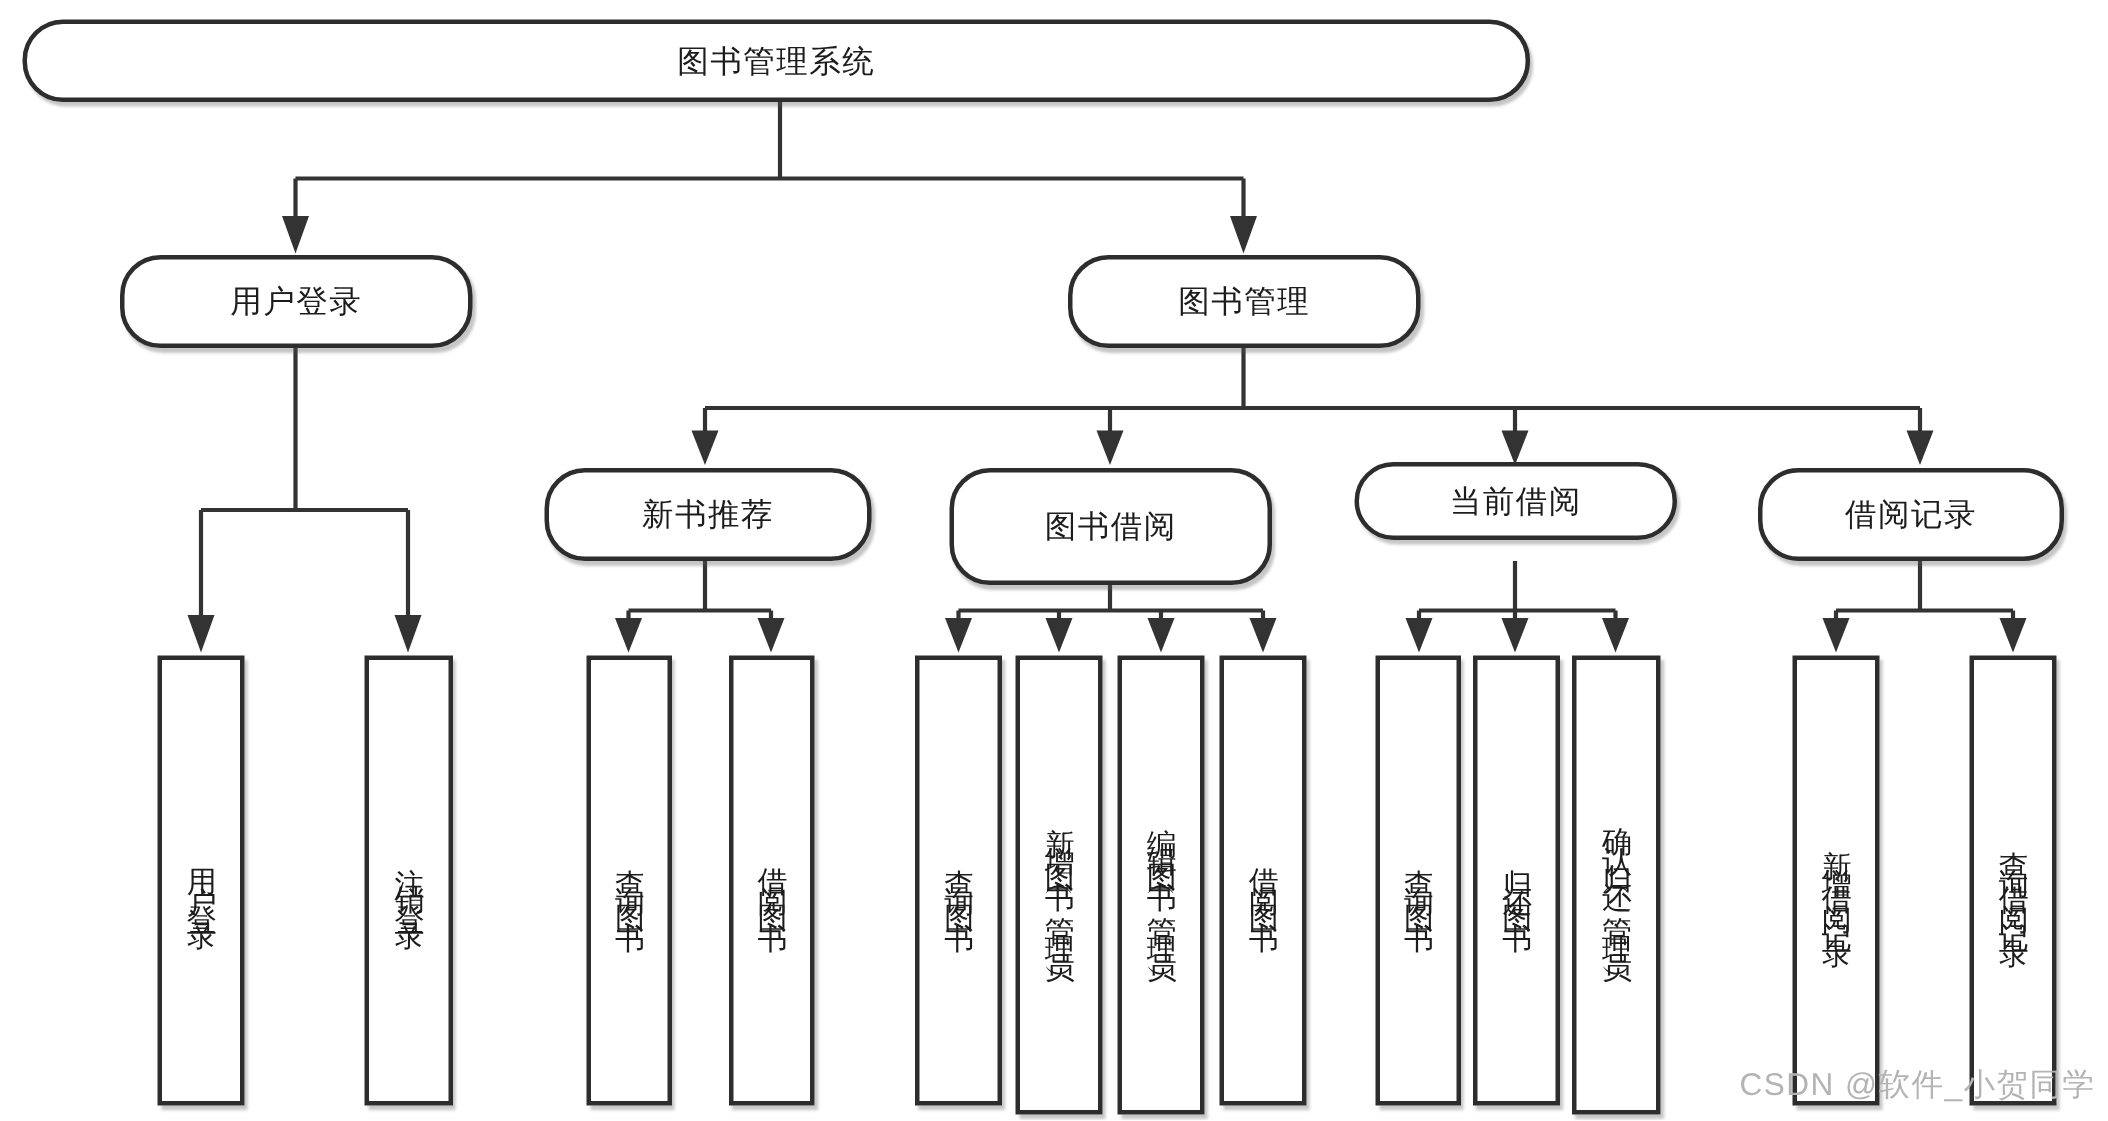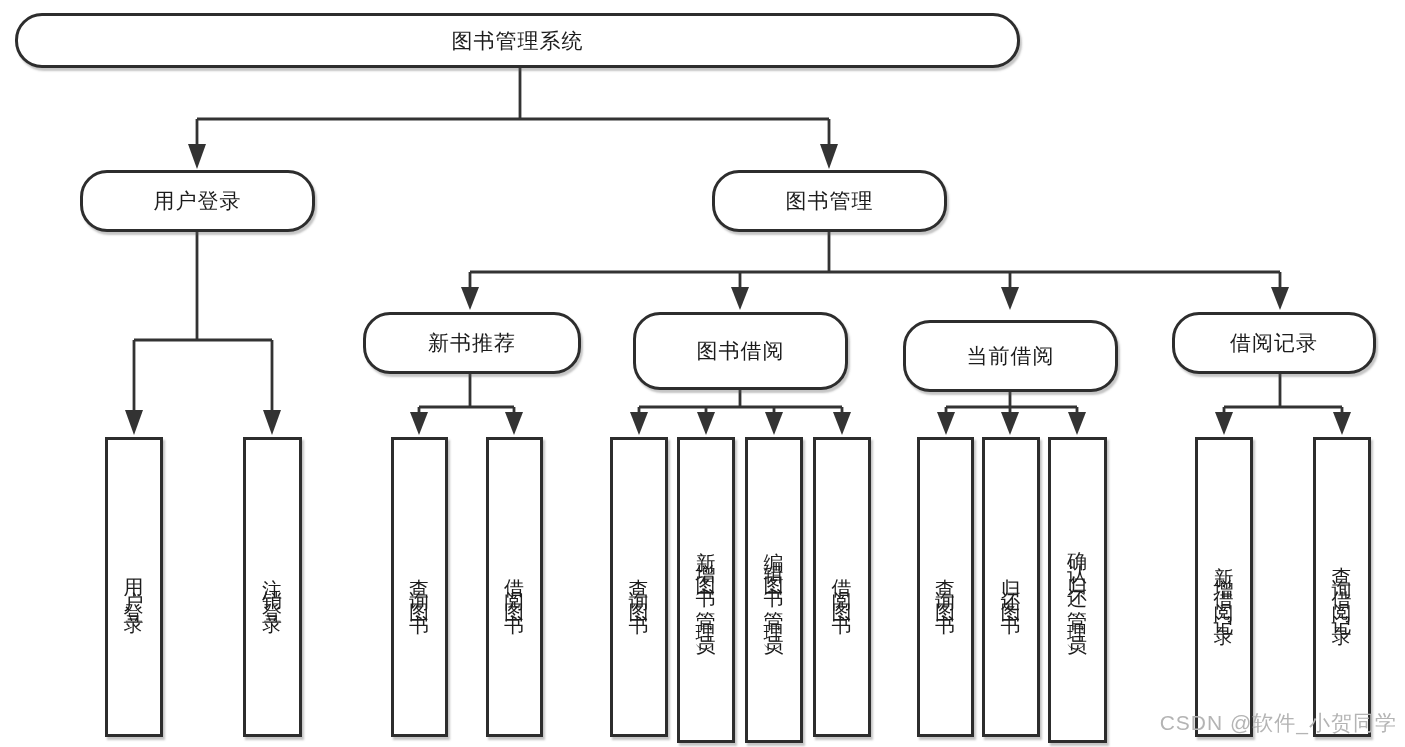--- a/index.html
+++ b/index.html
@@ -114,21 +114,21 @@
     <polygon points="1333,412 1351,412 1342,435"></polygon>
   </svg>
 
   <div class="box hbox" style="left:15px;top:13px;width:1005px;height:55px;">图书管理系统</div>
 
   <div class="box hbox" style="left:80px;top:170px;width:235px;height:62px;">用户登录</div>
   <div class="box hbox" style="left:363px;top:312px;width:218px;height:62px;">新书推荐</div>
 
   <div class="box hbox" style="left:712px;top:170px;width:235px;height:62px;">图书管理</div>
   <div class="box hbox" style="left:633px;top:312px;width:215px;height:78px;">图书借阅</div>
-  <div class="box hbox" style="left:903px;top:320px;width:215px;height:72px;">当前借阅</div>
+  <div class="box hbox" style="left:903px;top:308px;width:215px;height:52px;">当前借阅</div>
   <div class="box hbox" style="left:1172px;top:312px;width:204px;height:62px;">借阅记录</div>
 
   <div class="box leaf" style="left:105px;top:437px;width:58px;height:300px;">用户登录</div>
   <div class="box leaf" style="left:243px;top:437px;width:59px;height:300px;">注销登录</div>
 
   <div class="box leaf" style="left:391px;top:437px;width:57px;height:300px;">查询图书</div>
   <div class="box leaf" style="left:486px;top:437px;width:57px;height:300px;">借阅图书</div>
 
   <div class="box leaf" style="left:610px;top:437px;width:58px;height:300px;">查询图书</div>
   <div class="box leaf" style="left:677px;top:437px;width:58px;height:306px;">新增图书（管理员）</div>

